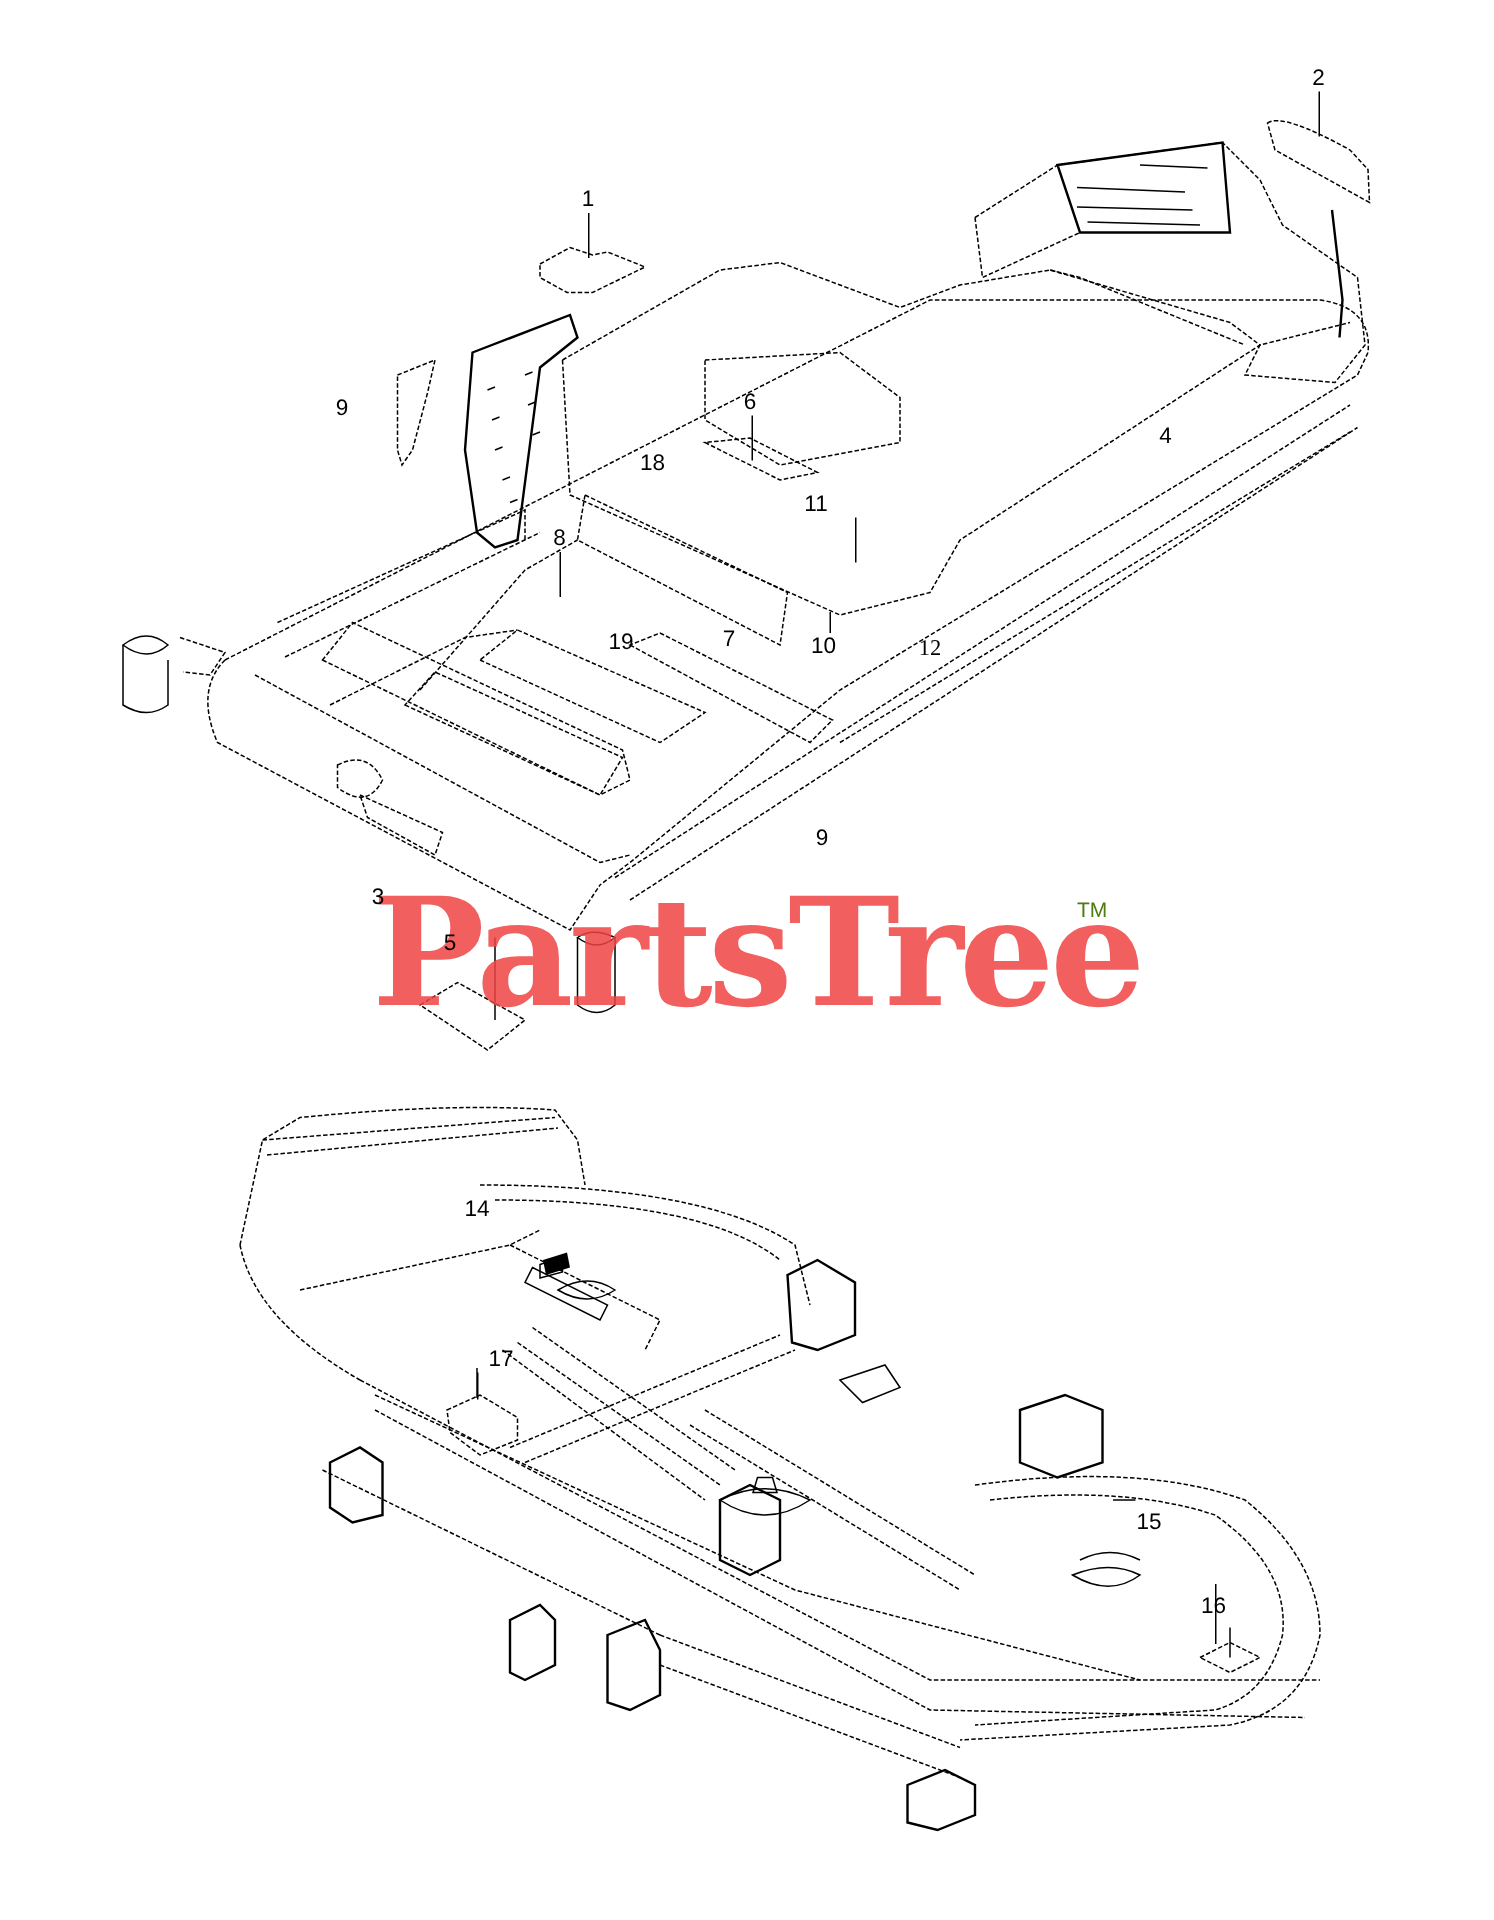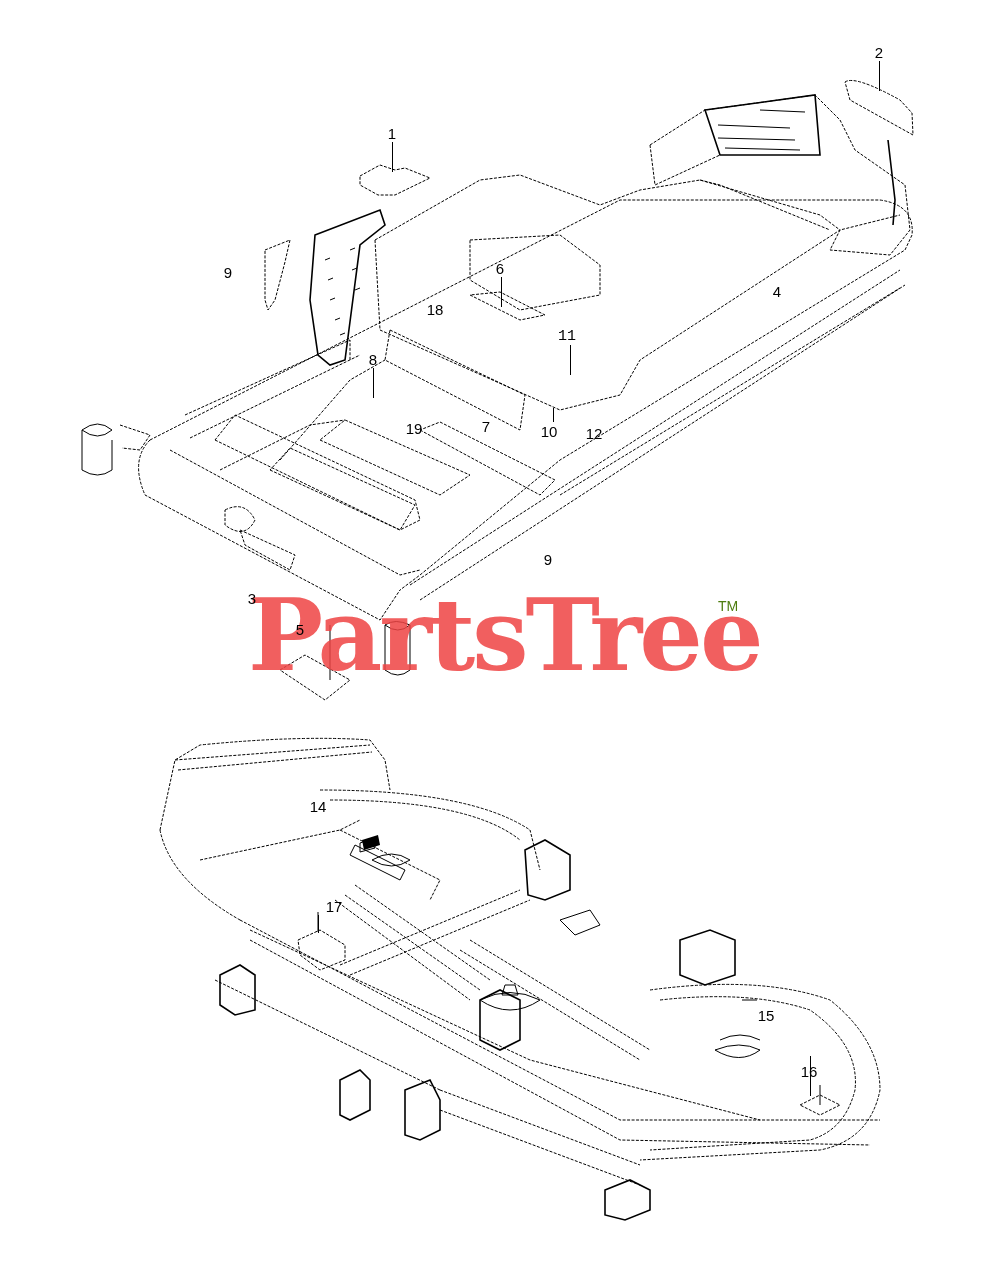--- a/index.html
+++ b/index.html
@@ -133,21 +133,21 @@
 <div class="callout" style="left:392px;top:133px;">1</div>
 <div class="callout" style="left:879px;top:52px;">2</div>
 <div class="callout" style="left:252px;top:598px;">3</div>
 <div class="callout" style="left:777px;top:291px;">4</div>
 <div class="callout" style="left:300px;top:629px;">5</div>
 <div class="callout" style="left:500px;top:268px;">6</div>
 <div class="callout" style="left:486px;top:426px;">7</div>
 <div class="callout" style="left:373px;top:359px;">8</div>
 <div class="callout" style="left:228px;top:272px;">9</div>
 <div class="callout" style="left:549px;top:431px;">10</div>
-<div class="callout" style="left:567px;top:336px;font-family:Liberation Mono, monospace;">11</div>
-<div class="callout" style="left:594px;top:433px;">12</div>
+<div class="callout" style="left:544px;top:336px;">11</div>
+<div class="callout" style="left:620px;top:433px;font-family:Liberation Serif, serif;">12</div>
 <div class="callout" style="left:548px;top:559px;">9</div>
 <div class="callout" style="left:274px;top:806px;margin-left:44px;">14</div>
 <div class="callout" style="left:766px;top:991px;margin-top:24px;">15</div>
 <div class="callout" style="left:809px;top:1047px;margin-top:24px;">16</div>
 <div class="callout" style="left:334px;top:906px;">17</div>
 <div class="callout" style="left:435px;top:309px;">18</div>
 <div class="callout" style="left:414px;top:428px;">19</div>
 
 </body></html>

